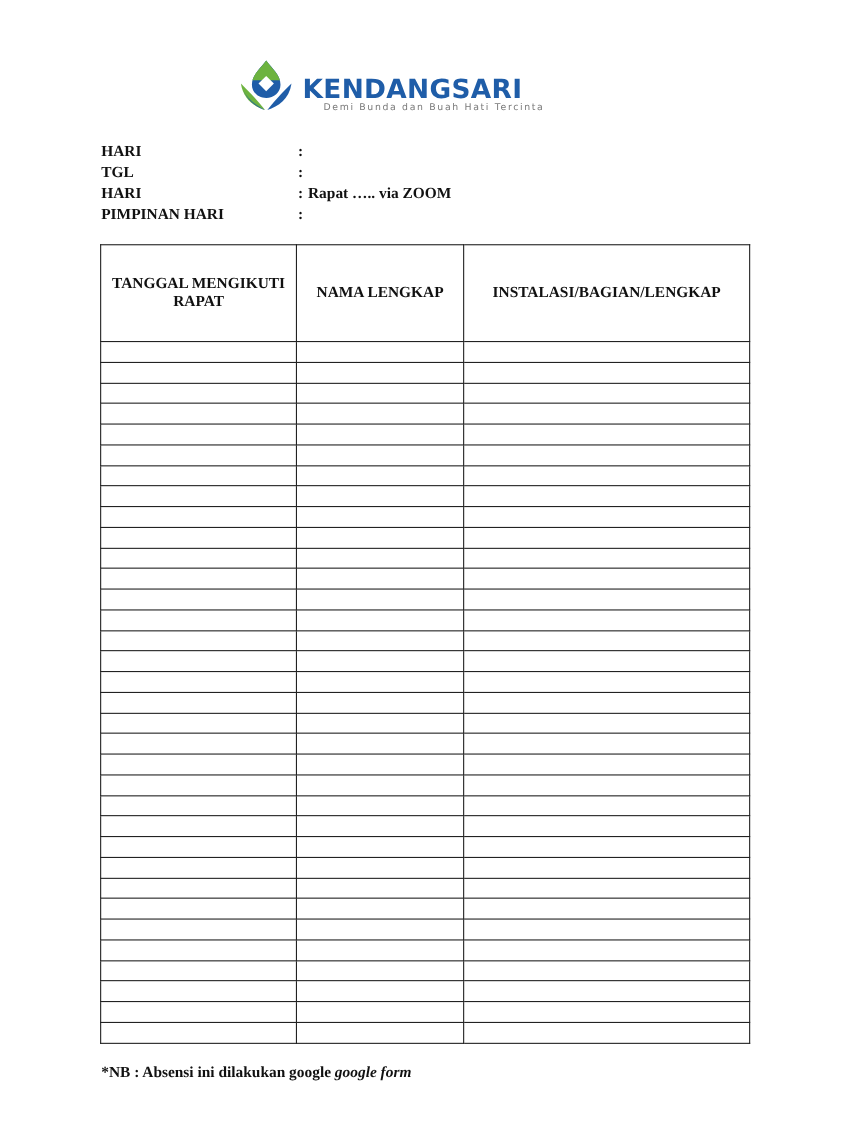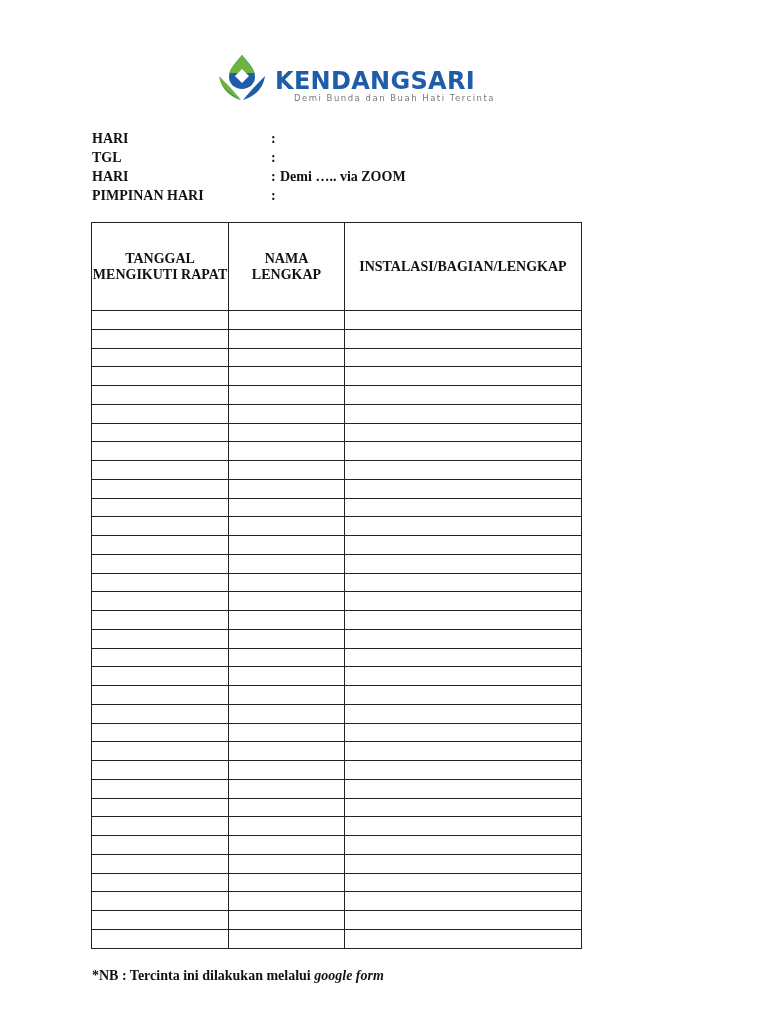--- a/index.html
+++ b/index.html
@@ -13,21 +13,21 @@
               font-weight: bold; font-size: 24px; color: #1f5da8; letter-spacing: 0.3px; white-space: nowrap; }
   .logo .l3 { position: absolute; left: 77px; top: 43px; font-family: "DejaVu Sans", sans-serif;
               font-size: 8.5px; color: #7a7a7a; letter-spacing: 1.5px; white-space: nowrap; }
 
   .meta { position: absolute; left: 92px; top: 129px; font-weight: bold; font-size: 14px; }
   .meta-row { height: 19px; line-height: 19px; position: relative; white-space: nowrap; }
   .meta-row .k { position: absolute; left: 0; }
   .meta-row .sep { position: absolute; left: 179px; }
   .meta-row .v { position: absolute; left: 188px; }
 
-  table.att { position: absolute; left: 91px; top: 222px; border-collapse: collapse; width: 491px; }
+  table.att { position: absolute; left: 91px; top: 222px; border-collapse: collapse; width: 591px; }
   table.att th, table.att td { border: 1px solid #222; padding: 0; }
   table.att th { height: 87px; font-weight: bold; font-size: 14px; text-align: center; vertical-align: middle; line-height: 16px; }
   table.att td { height: 17.75px; }
   .c1 { width: 177px; } .c2 { width: 151px; } .c3 { width: 259px; }
 
   .nb { position: absolute; left: 92px; top: 968px; font-weight: bold; font-size: 14px; white-space: nowrap; }
   .nb i { }
 </style>
 </head>
 <body>
@@ -54,21 +54,21 @@
     <span class="v"></span>
   </div>
   <div class="meta-row">
     <span class="k">TGL</span>
     <span class="sep">:</span>
     <span class="v"></span>
   </div>
   <div class="meta-row">
     <span class="k">HARI</span>
     <span class="sep">:</span>
-    <span class="v">Demi ….. via ZOOM</span>
+    <span class="v">Rapat ….. via ZOOM</span>
   </div>
   <div class="meta-row">
     <span class="k">PIMPINAN HARI</span>
     <span class="sep">:</span>
     <span class="v"></span>
   </div>
 </div>
 
 <table class="att">
   <thead>
@@ -246,14 +246,14 @@
       </tr>
       <tr>
         <td></td>
         <td></td>
         <td></td>
       </tr>
     </tbody>
 </table>
 
 <div class="nb">
-  <span>*NB : Tercinta ini dilakukan melalui </span><i>google form</i>
+  <span>*NB : Absensi ini dilakukan google </span><i>google form</i>
 </div>
 
 </body></html>

